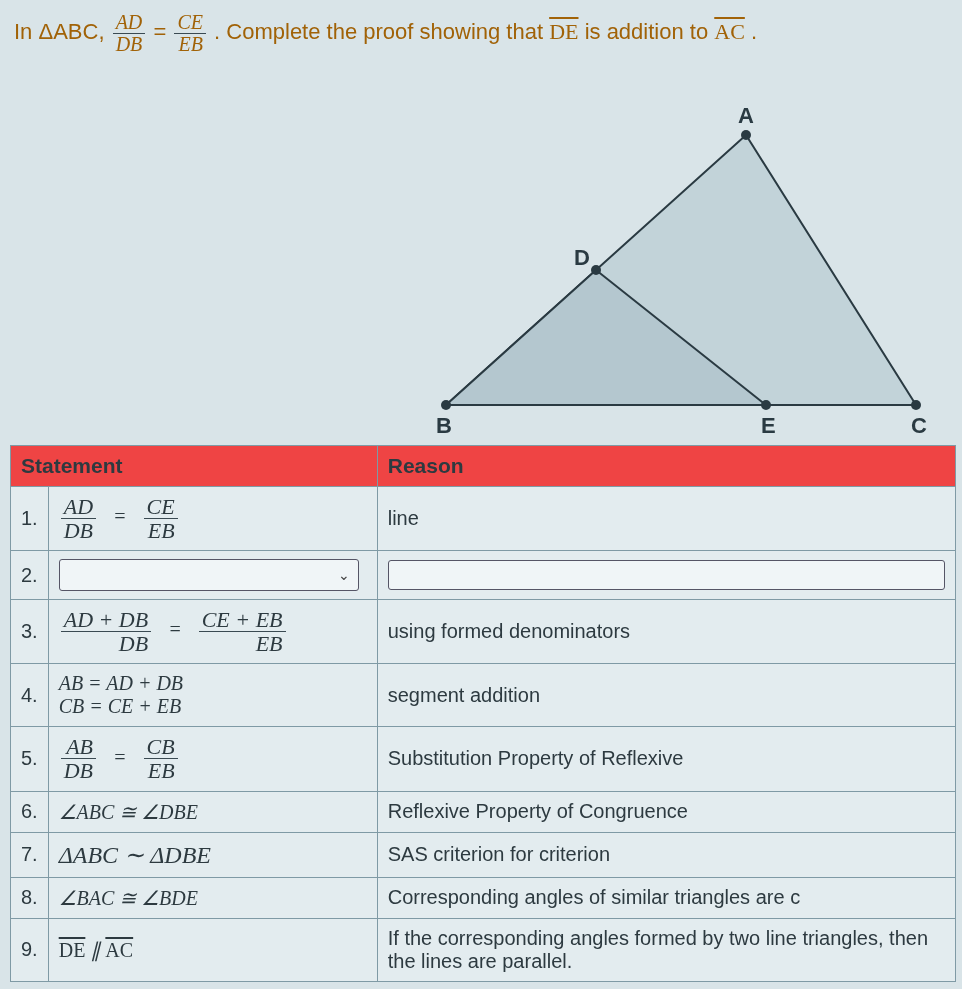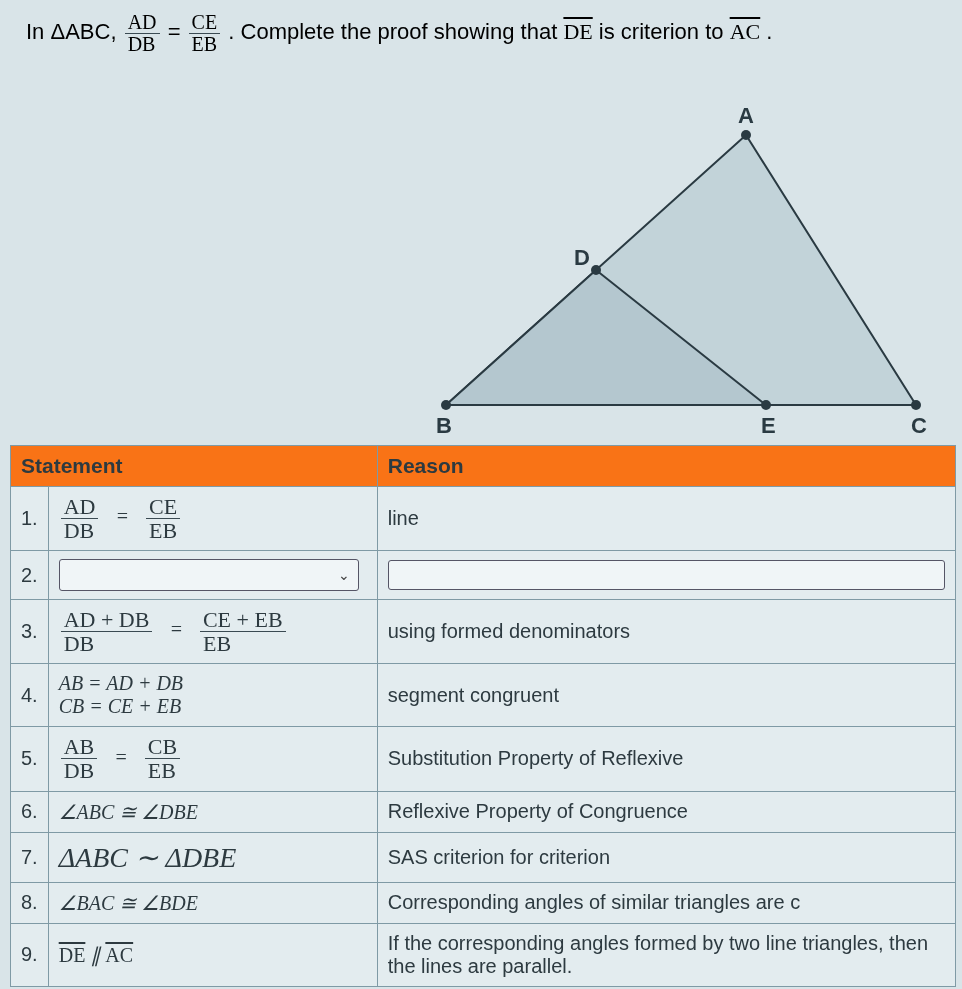--- a/index.html
+++ b/index.html
@@ -10,29 +10,29 @@
     background: #d9e4e8;
     width: 962px;
     color: #3a4a52;
   }
   .page {
     padding: 8px 6px 20px 10px;
   }
   .prompt {
     font-size: 22px;
     font-weight: 500;
-    color: #000000;
+    color: #a16207;
     padding: 4px 4px 10px 4px;
     line-height: 1.5;
-    margin-left: 12px;
   }
   .frac {
     display: inline-block;
     vertical-align: middle;
-    text-align: left;
+    text-align: right;
+    font-style: italic;
     font-family: 'Times New Roman', serif;
     font-size: 20px;
     line-height: 1.05;
     margin: 0 2px;
   }
   .frac .num { display:block; border-bottom: 1.5px solid #3a4a52; padding: 0 3px; }
   .frac .den { display:block; padding: 0 3px; }
   .overline { text-decoration: overline; font-family:'Times New Roman',serif;}
   .mathit { font-style: italic; font-family: 'Times New Roman', serif; }
 
@@ -49,21 +49,21 @@
   }
   table.proof th, table.proof td {
     border: 1px solid #7f9aa5;
     padding: 8px 10px;
     text-align: left;
     vertical-align: middle;
     font-size: 20px;
     color: #2d3a40;
   }
   table.proof th {
-    background: #f97316;
+    background: #ef4444;
     font-weight: bold;
     font-size: 21px;
   }
   .numcol { width: 34px; text-align:center; padding:8px 4px;}
   .stmt-col { width: 370px; }
   .stmt-cell { font-family: 'Times New Roman', serif; font-size: 22px; }
   .stmt-cell .frac { font-size: 22px; }
   .eqline { display:block;font-style:italic; }
   .select-box {
     width: 300px;
@@ -99,21 +99,21 @@
       <span class="num">AD</span>
       <span class="den">DB</span>
     </span>
     <span> = </span>
     <span class="frac">
       <span class="num">CE</span>
       <span class="den">EB</span>
     </span>
     <span>. Complete the proof showing that </span>
     <span class="overline">DE</span>
-    <span> is criterion to </span>
+    <span> is addition to </span>
     <span class="overline">AC</span>
     <span>.</span>
   </div>
 
   <div class="figure-area">
     <svg class="tri-svg" width="560" height="360">
       <polygon points="70,320 370,50 540,320" fill="#c2d3d9" stroke="#2a3a42" stroke-width="2"></polygon>
       <polygon points="70,320 220,185 390,320" fill="#b4c7cf" stroke="#2a3a42" stroke-width="2"></polygon>
       <circle cx="370" cy="50" r="5" fill="#2a3a42"></circle>
       <circle cx="70" cy="320" r="5" fill="#2a3a42"></circle>
@@ -166,42 +166,42 @@
       </td>
       <td>using formed denominators</td>
     </tr>
 
     <tr>
       <td class="numcol">4.</td>
       <td class="stmt-cell mathit">
         <span class="eqline">AB = AD + DB</span>
         <span class="eqline">CB = CE + EB</span>
       </td>
-      <td>segment congruent</td>
+      <td>segment addition</td>
     </tr>
 
     <tr>
       <td class="numcol">5.</td>
       <td class="stmt-cell">
         <span class="frac"><span class="num">AB</span><span class="den">DB</span></span>
         <span class="mathit" style="margin:0 10px;">=</span>
         <span class="frac"><span class="num">CB</span><span class="den">EB</span></span>
       </td>
       <td>Substitution Property of Reflexive</td>
     </tr>
 
     <tr>
       <td class="numcol">6.</td>
       <td class="stmt-cell mathit">∠ABC ≅ ∠DBE</td>
       <td>Reflexive Property of Congruence</td>
     </tr>
 
     <tr>
       <td class="numcol">7.</td>
-      <td class="stmt-cell mathit" style="font-size:28px;">ΔABC ∼ ΔDBE</td>
+      <td class="stmt-cell mathit" style="font-size:24px;">ΔABC ∼ ΔDBE</td>
       <td>SAS criterion for criterion</td>
     </tr>
 
     <tr>
       <td class="numcol">8.</td>
       <td class="stmt-cell mathit">∠BAC ≅ ∠BDE</td>
       <td>Corresponding angles of similar triangles are c</td>
     </tr>
 
     <tr>

